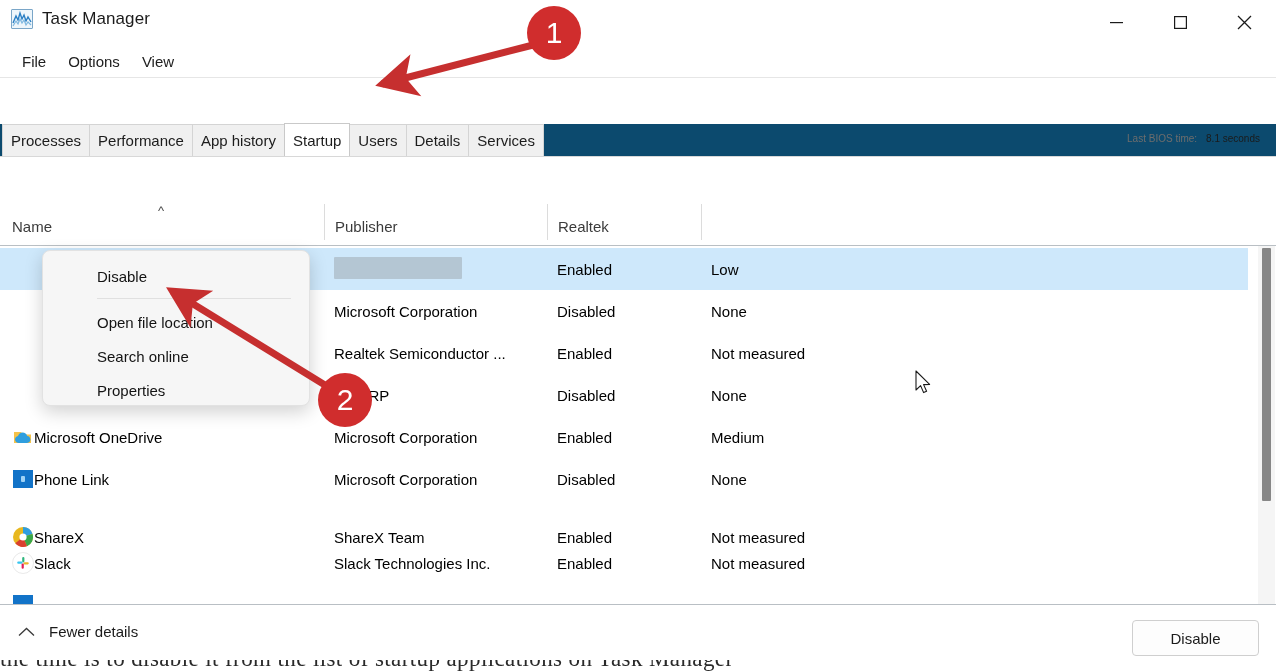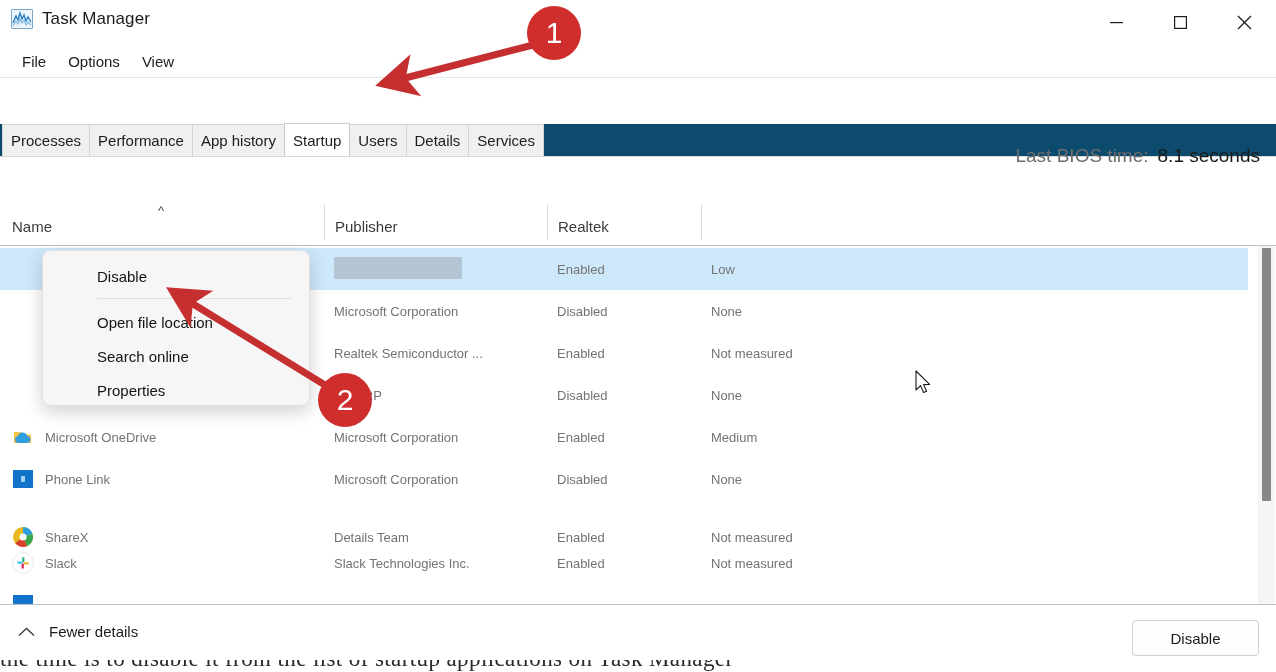--- a/index.html
+++ b/index.html
@@ -95,22 +95,22 @@
   }
   .tab.active {
     background: #ffffff;
     border-color: #c9c9c9;
     position: relative; z-index: 2;
     height: 33px;
   }
 
   
   .biosline {
-    position: absolute; right: 16px; top: 145px;
-    font-size: 19px;
+    position: absolute; right: 16px; top: 133px;
+    font-size: 10px;
     display: flex; align-items: baseline; gap: 9px;
   }
   .bios-label { color: #6d6d6d; }
   .bios-value { color: #1b1b1b; }
 
   
   .tablehead {
     position: absolute; left: 0; top: 198px;
     width: 1276px; height: 48px;
     background: #ffffff;
@@ -142,26 +142,26 @@
   }
   .row {
     position: absolute; left: 0;
     width: 1248px; height: 42px;
     display: flex; align-items: center;
     cursor: default;
   }
   .row.selected { background: #cee8fb; }
   .cell {
     position: absolute;
-    font-size: 13px; color: #737373;
+    font-size: 15px; color: #000000;
     white-space: nowrap;
   }
   .cell.name {
     left: 12px;
-    display: flex; align-items: center; gap: 11px;
+    display: flex; align-items: center; 
   }
   .cell.publisher { left: 334px; }
   .cell.status    { left: 557px; }
   .cell.impact    { left: 711px; }
   .redacted {
     display: inline-block;
     width: 128px; height: 22px;
     background: #b4c6d3;
     border-radius: 1px;
   }
@@ -416,21 +416,21 @@
             <svg width="22" height="22" viewBox="0 0 22 22">
               <circle cx="11" cy="11" r="10" fill="#e8b81f"></circle>
               <path d="M11 1 A10 10 0 0 1 20.5 8 L11 11 Z" fill="#2f9ede"></path>
               <path d="M20.5 8 A10 10 0 0 1 15 20.3 L11 11 Z" fill="#3aa84a"></path>
               <path d="M15 20.3 A10 10 0 0 1 3.3 17.2 L11 11 Z" fill="#d8402f"></path>
               <circle cx="11" cy="11" r="3.6" fill="#ffffff"></circle>
             </svg>
           </span>
           <span>ShareX</span>
         </div>
-        <div class="cell publisher">Details Team</div>
+        <div class="cell publisher">ShareX Team</div>
         <div class="cell status">Enabled</div>
         <div class="cell impact">Not measured</div>
       </div>
 
       <div class="row" style="top:296px;">
         <div class="cell name">
           <span class="ricon">
             <svg width="22" height="22" viewBox="0 0 22 22">
               <circle cx="11" cy="11" r="10.5" fill="#ffffff" stroke="#e3e3e3" stroke-width="0.8"></circle>
               <rect x="5.2" y="9.6" width="5.4" height="2.2" rx="1.1" fill="#36c5f0"></rect>

